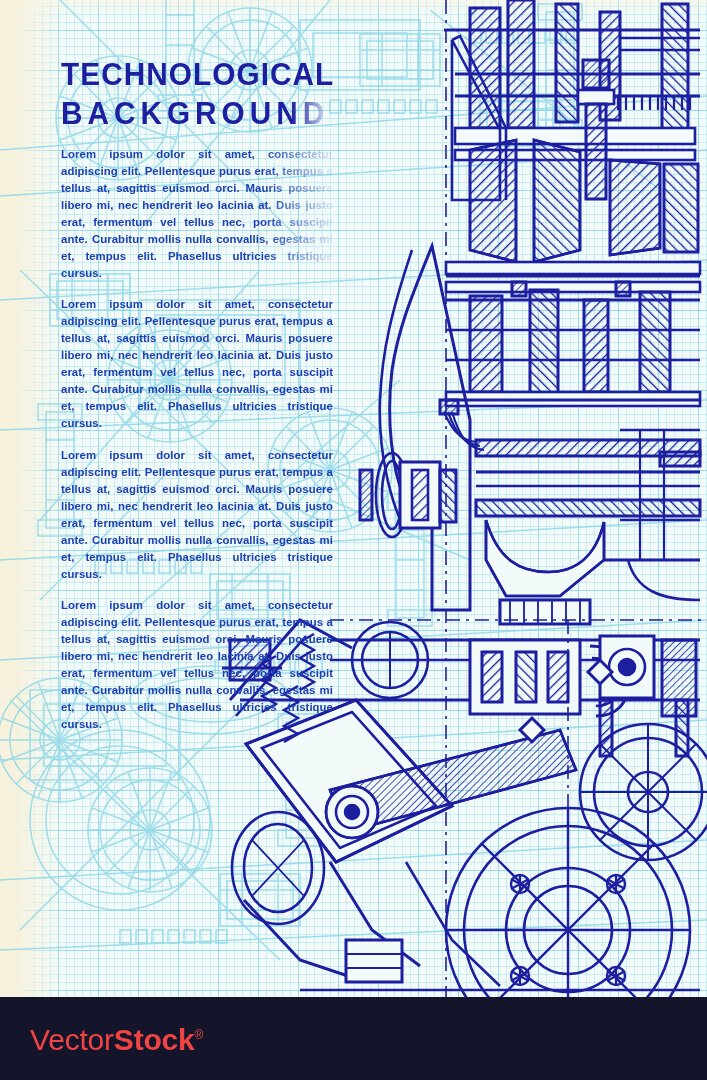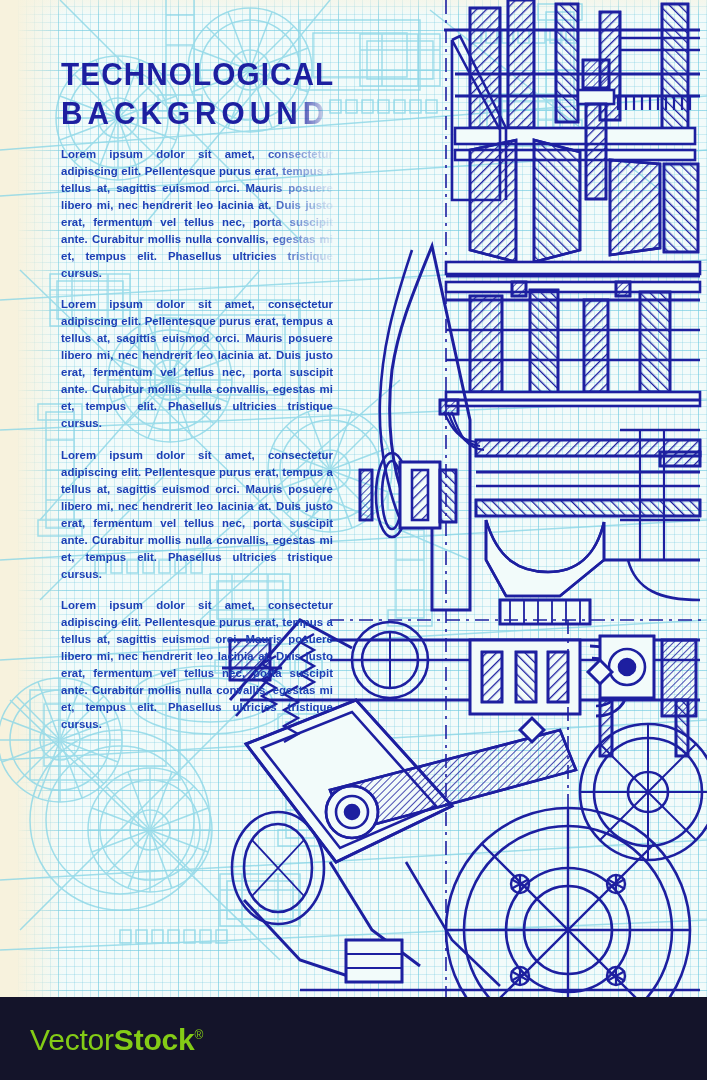--- a/index.html
+++ b/index.html
@@ -95,21 +95,21 @@
   }
   .firstblock{margin-top:13px;}
 
   
   .footer{
     position:absolute;left:0;bottom:0;width:707px;height:83px;
     background:#14142a;
   }
   .vs-logo{
     position:absolute;left:30px;top:26px;
-    font-size:30px;color:#84cc16;letter-spacing:-.2px;
+    font-size:30px;color:#ef4444;letter-spacing:-.2px;
     white-space:nowrap;
   }
   .vs-logo .thin{font-weight:300;}
   .vs-logo .bold{font-weight:bold;}
   .vs-logo .reg{font-size:12px;vertical-align:super;font-weight:400;}
   .vs-url{
     position:absolute;right:22px;top:36px;
     font-size:22px;color:#ffffff;white-space:nowrap;
     letter-spacing:.1px;
   }

